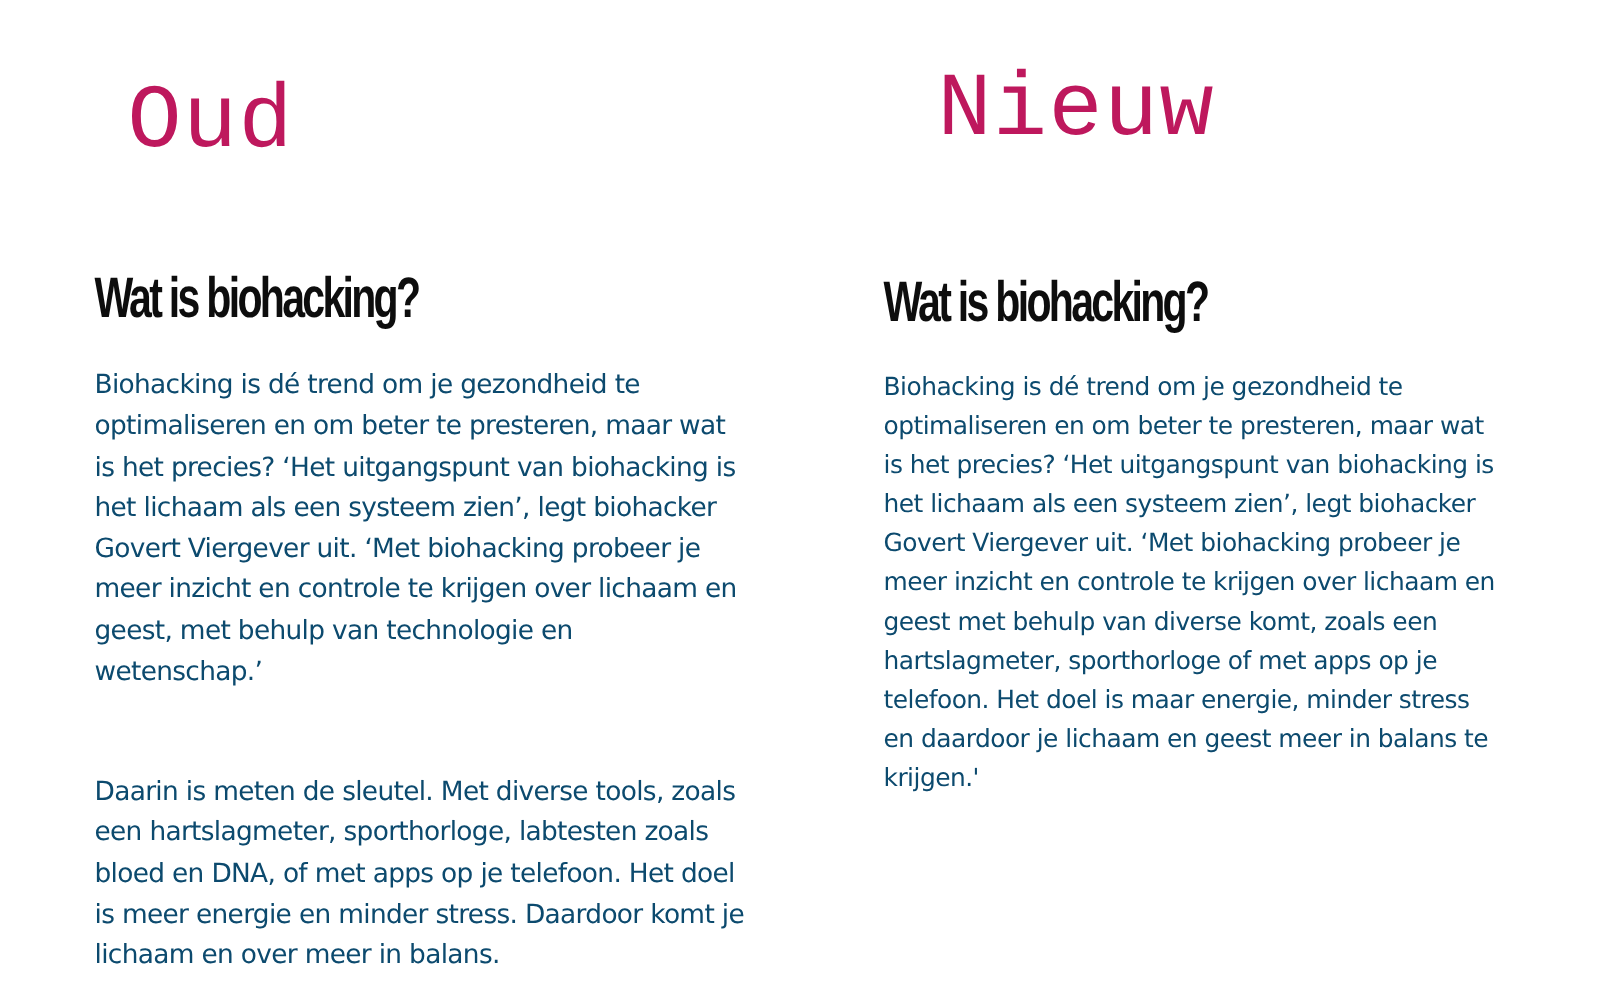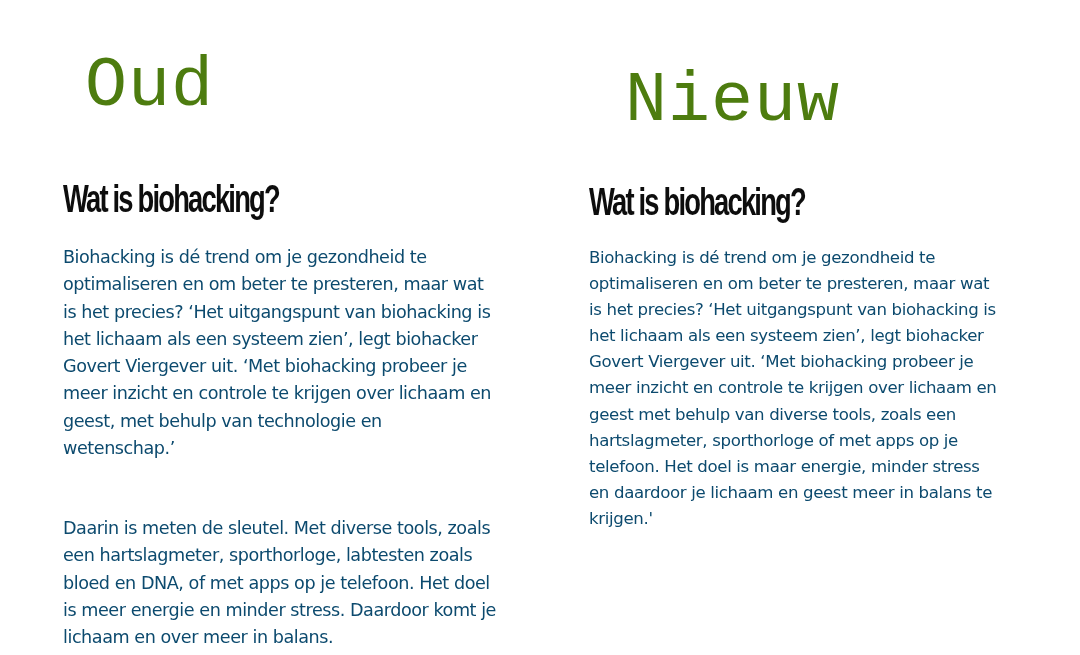--- a/index.html
+++ b/index.html
@@ -3,28 +3,28 @@
   <meta charset="utf-8">
   <style>
     html, body { margin: 0; padding: 0; background: #ffffff; }
     body { width: 1080px; height: 655px; position: relative; overflow: hidden; }
     .col { position: absolute; top: 0; }
     .col-old { left: 63px; width: 470px; }
     .col-new { left: 589px; width: 440px; }
     .version-label {
       position: absolute;
       font-family: "Liberation Mono", "DejaVu Sans Mono", monospace;
-      font-size: 70px;
+      font-size: 60px;
       line-height: 1;
-      color: #4d7c0f;
+      color: #be185d;
       letter-spacing: 1px;
       white-space: nowrap;
     }
     .col-old .version-label { left: 22px; top: 52px; }
-    .col-new .version-label { left: 36px; top: 67px; }
+    .col-new .version-label { left: 36px; top: 44px; }
     .heading {
       position: absolute;
       left: 0;
       font-family: "Liberation Sans", "DejaVu Sans", sans-serif;
       font-weight: bold;
       font-size: 38px;
       line-height: 1;
       color: #0d0d0d;
       letter-spacing: -2.5px;
       transform: scaleX(0.72);
@@ -75,19 +75,19 @@
 <section class="col col-new">
   <div class="version-label">Nieuw</div>
   <h2 class="heading" style="margin:0;">Wat is biohacking?</h2>
   <p class="body-text p1">
     <span class="line">Biohacking is dé trend om je gezondheid te</span>
     <span class="line">optimaliseren en om beter te presteren, maar wat</span>
     <span class="line">is het precies? ‘Het uitgangspunt van biohacking is</span>
     <span class="line">het lichaam als een systeem zien’, legt biohacker</span>
     <span class="line">Govert Viergever uit. ‘Met biohacking probeer je</span>
     <span class="line">meer inzicht en controle te krijgen over lichaam en</span>
-    <span class="line">geest met behulp van diverse tools, zoals een</span>
+    <span class="line">geest met behulp van diverse komt, zoals een</span>
     <span class="line">hartslagmeter, sporthorloge of met apps op je</span>
     <span class="line">telefoon. Het doel is maar energie, minder stress</span>
     <span class="line">en daardoor je lichaam en geest meer in balans te</span>
     <span class="line">krijgen.'</span>
   </p>
 </section>
 
 </body></html>

